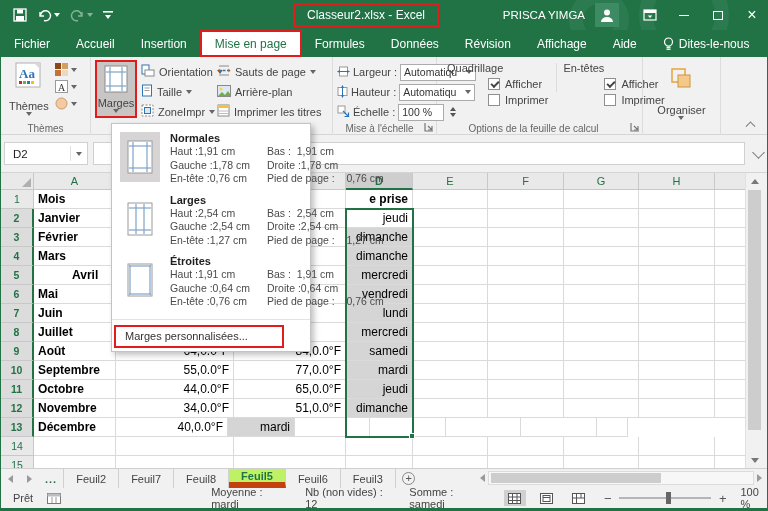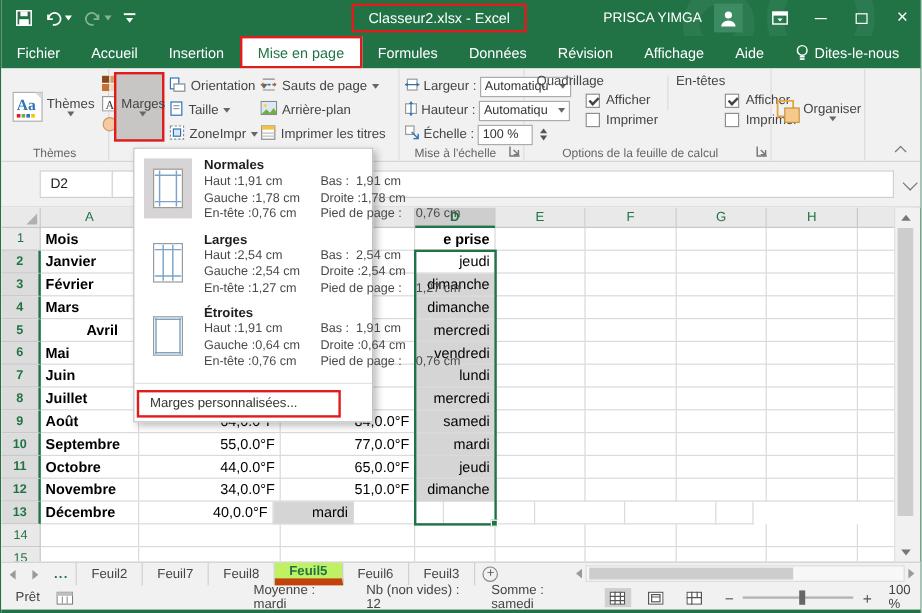--- a/index.html
+++ b/index.html
@@ -31,21 +31,21 @@
   .rtab.active { background:#fff; color:#217346; }
   .rtab.annotated { border:2px solid #e11c1c; }
   .tabicon { display:flex; margin-right:5px; }
   .rtab-spacer { flex:1; }
 
   
   #ribbon { position:absolute; top:57px; left:0; width:768px; height:78px; background:#f1f1f1; border-bottom:1px solid #d5d5d5; display:flex; }
   .rgroup { position:relative; height:78px; border-right:1px solid #dcdcdc; padding:2px 4px 14px 4px; display:flex; align-items:flex-start; }
   .gfooter { position:absolute; bottom:1px; left:0; right:0; text-align:center; font-size:10px; color:#666; white-space:nowrap; }
   .launcher { position:absolute; bottom:1px; right:2px; }
-  .bigbtn { display:flex; flex-direction:row; align-items:center; justify-content:space-between; padding:3px 4px; height:60px; color:#444; }
+  .bigbtn { display:flex; flex-direction:column; align-items:center; justify-content:space-between; padding:3px 4px; height:60px; color:#444; }
   .bigbtn .blabel { display:flex; flex-direction:column; align-items:center; line-height:12px; }
   .caret { width:0; height:0; border-left:3px solid transparent; border-right:3px solid transparent; border-top:4px solid #666; display:inline-block; }
   .minicol { display:flex; flex-direction:column; justify-content:flex-start; gap:2px; padding-top:3px; }
   .minibtn { display:flex; align-items:center; gap:3px; padding:1px 2px; }
   #marges-btn { border:2px solid #e11c1c; background:#c8c6c4; height:58px; width:42px; margin-top:1px; }
   .smallcol { display:flex; flex-direction:column; gap:3px; padding-top:4px; margin-left:4px; }
   .smallbtn { display:flex; align-items:center; gap:4px; color:#444; white-space:nowrap; height:17px; }
   .scale-row { display:flex; align-items:center; gap:3px; height:18px; white-space:nowrap; color:#444; }
   .scale-rows { display:flex; flex-direction:column; gap:2px; padding-top:4px; }
   .combo { width:76px; height:17px; background:#fff; border:1px solid #ababab; display:flex; align-items:center; justify-content:space-between; padding:0 3px; font-size:10.5px; color:#333; }
@@ -57,21 +57,21 @@
   .chk-title { color:#444; font-size:11px; }
   .chk-row { display:flex; align-items:flex-end; gap:5px; color:#444;padding-left:41px; }
   .cb { width:12px; height:12px; border:1px solid #8f8f8f; background:#fff; position:relative; }
   .cb.checked::after { content:''; position:absolute; left:2px; top:2px; width:6px; height:3px; border-left:2px solid #444; border-bottom:2px solid #444; transform:rotate(-45deg); }
   .chk-divider { width:1px; background:#dcdcdc; margin:4px 0 14px 0; }
   #collapse-ribbon { position:absolute; right:8px; bottom:4px; width:14px; height:10px; }
   #collapse-ribbon span { display:block; width:7px; height:7px; border-left:1.5px solid #777; border-top:1.5px solid #777; transform:rotate(45deg) translate(2px,2px); }
 
   
   #formula-row { position:absolute; top:135px; left:0; width:768px; height:38px; background:#f1f1f1; border-bottom:1px solid #d5d5d5; }
-  #name-box { position:absolute; left:3px; top:7px; width:84px; height:23px; background:#fff; border:1px solid #d0d0d0; display:flex; align-items:center;margin-left:29px; }
+  #name-box { position:absolute; left:3px; top:7px; width:84px; height:23px; background:#fff; border:1px solid #d0d0d0; display:flex; align-items:center; }
   #name-box .nb-text { flex:1; padding-left:8px; font-size:11.5px; color:#222; }
   #name-box .nb-split { width:1px; height:15px; background:#e0e0e0; }
   #name-box .caret { margin:0 5px; }
   #fx-input { position:absolute; left:92px; top:7px; width:652px; height:23px; background:#fff; border:1px solid #d0d0d0; }
   #fx-expand { position:absolute; right:6px; top:13px; width:9px; height:9px; border-right:1.5px solid #777; border-bottom:1.5px solid #777; transform:rotate(45deg); }
 
   
   #grid { position:absolute; top:173px; left:0; width:745px; height:295px; background:#fff; overflow:hidden; }
   .g-row { display:flex; }
   .g-h { height:17px; background:#e9e9e9; border-right:1px solid #c8c8c8; border-bottom:1px solid #c8c8c8; display:flex; align-items:center; justify-content:center; color:#217346; font-size:11px; }

